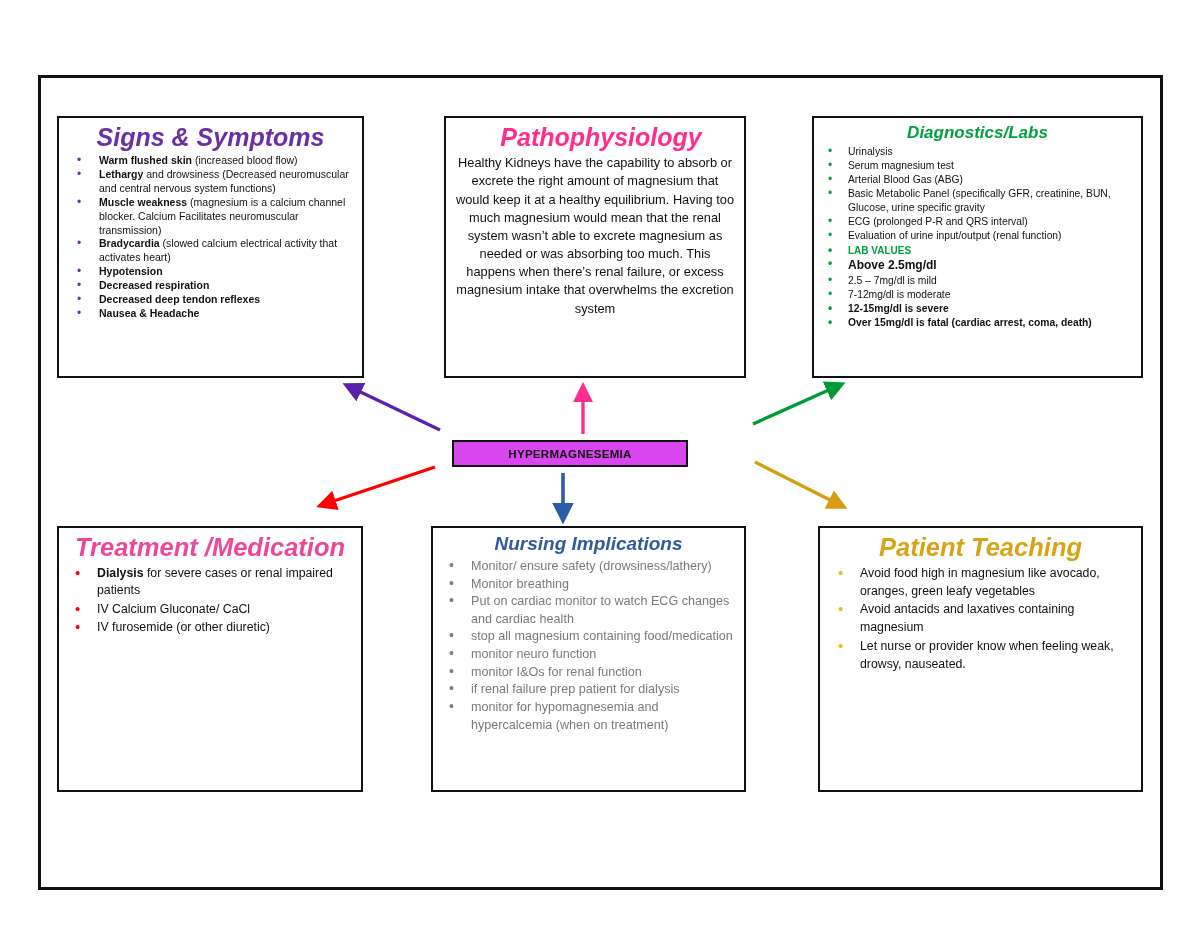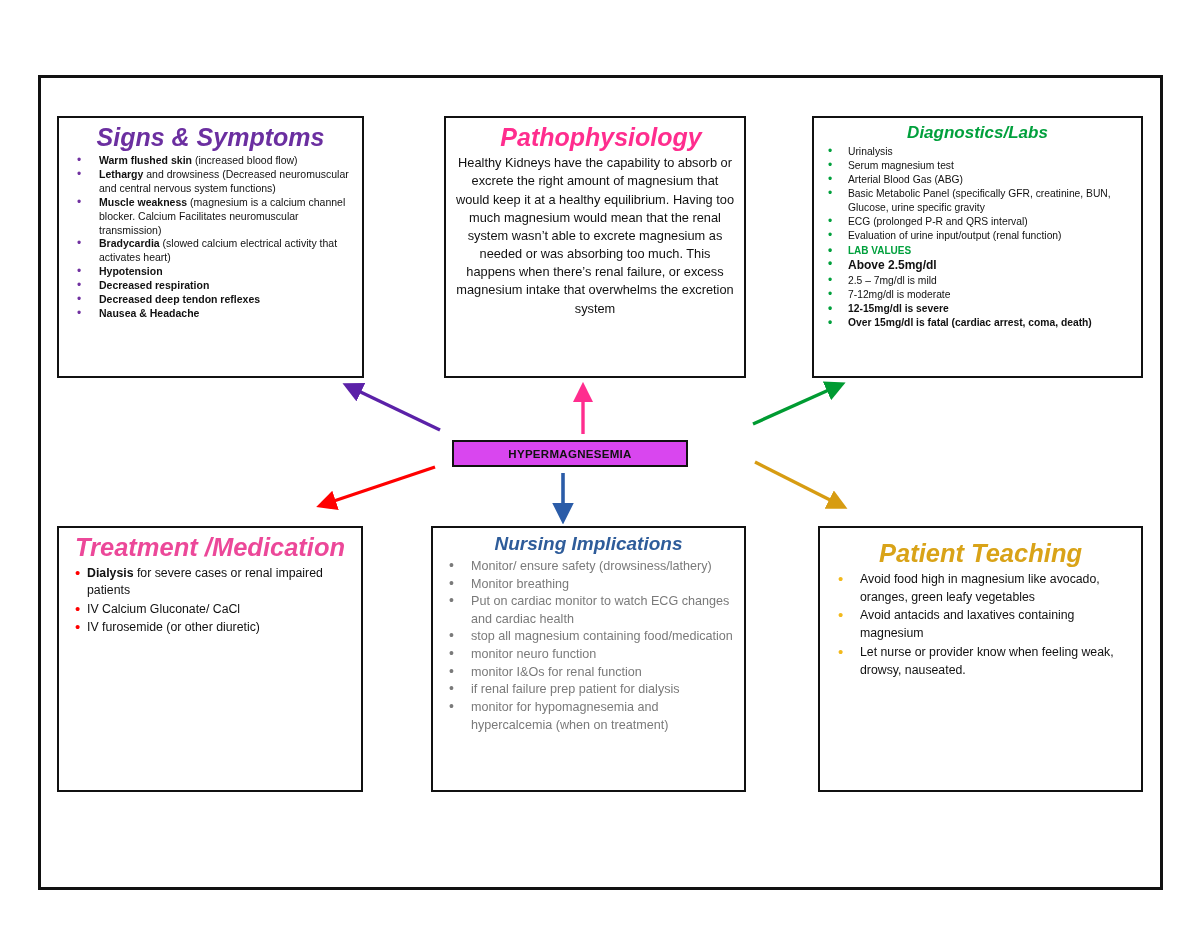--- a/index.html
+++ b/index.html
@@ -44,33 +44,33 @@
   #box-diag ul.bullets li{padding-left:34px;line-height:1.37;}
   #box-diag ul.bullets li::before{color:#00A03C;left:14px;font-size:12px;}
   #box-diag li.lab-head{color:#00A03C;font-weight:bold;font-size:10px;}
   #box-diag li.lab-big{font-weight:bold;font-size:12px;}
   #box-diag li.bold-item{font-weight:bold;}
 
   
   #box-treat{left:57px;top:526px;width:306px;height:266px;}
   #box-treat .box-title{color:#ec4899;font-size:25.5px;margin-top:6px;}
   #box-treat ul.bullets{font-size:12.3px;color:#111111;padding-top:2px;}
-  #box-treat ul.bullets li{padding-left:28px;line-height:1.42;margin-bottom:1px;}
+  #box-treat ul.bullets li{padding-left:38px;line-height:1.42;margin-bottom:1px;}
   #box-treat ul.bullets li::before{color:#FF0000;left:16px;font-size:15px;top:-2px;}
 
   
   #box-nursing{left:431px;top:526px;width:315px;height:266px;}
   #box-nursing .box-title{color:#2E5C9A;font-size:19px;margin-top:6px;}
   #box-nursing ul.bullets{font-size:12.6px;color:#7A7A7A;padding-top:2px;}
   #box-nursing ul.bullets li{padding-left:38px;line-height:1.40;}
   #box-nursing ul.bullets li::before{color:#7A7A7A;left:16px;font-size:14px;top:-2px;}
 
   
   #box-teach{left:818px;top:526px;width:325px;height:266px;}
-  #box-teach .box-title{color:#D9A318;font-size:25.5px;margin-top:12px;}
+  #box-teach .box-title{color:#D9A318;font-size:25.5px;margin-top:6px;}
   #box-teach ul.bullets{font-size:12.3px;color:#111111;padding-top:2px;}
   #box-teach ul.bullets li{padding-left:40px;line-height:1.45;margin-bottom:1px;}
   #box-teach ul.bullets li::before{color:#F2B91C;left:18px;font-size:15px;top:-2px;}
 
   
   #center-node{position:absolute;left:452px;top:440px;width:236px;height:27px;
                border:2px solid #111111;background:#d946ef;box-sizing:border-box;
                display:flex;align-items:center;justify-content:center;}
   #center-node span{font-size:11.5px;font-weight:bold;letter-spacing:.3px;
                     color:#111111;}

